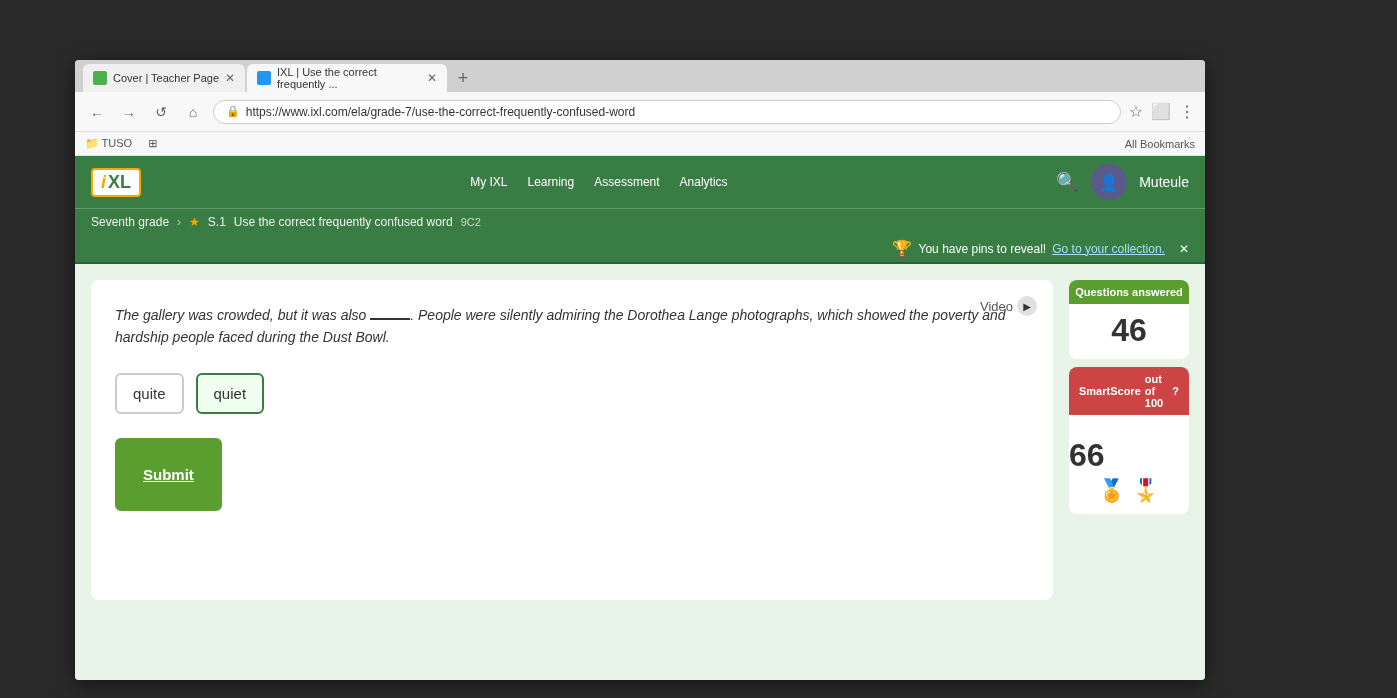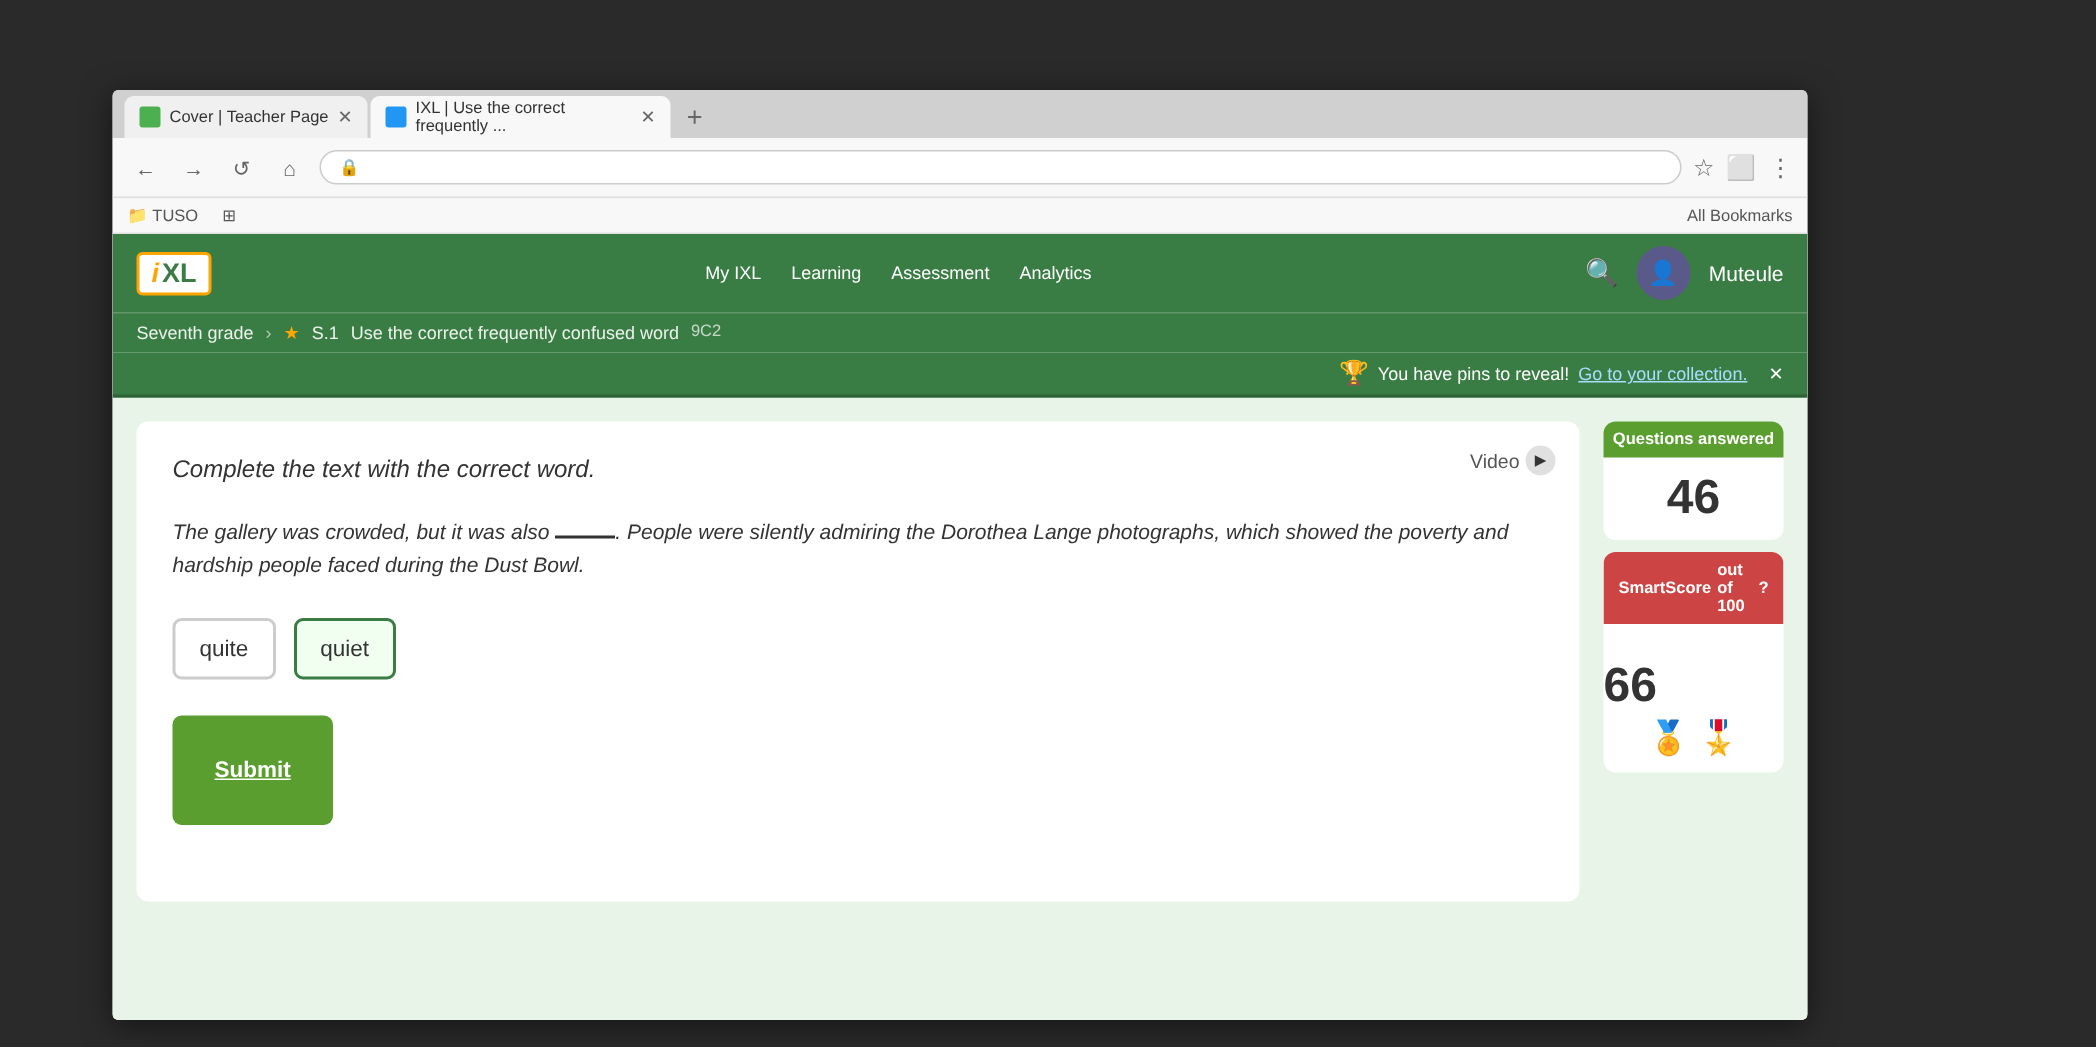--- a/index.html
+++ b/index.html
@@ -226,21 +226,21 @@
     .user-name {
       color: white;
       font-size: 14px;
     }
 
     
     .breadcrumb-bar {
       background: #3a7d44;
       padding: 6px 16px;
       display: flex;
-      align-items: flex-start;
+      align-items: center;
       gap: 8px;
       font-size: 12px;
       color: white;
       border-top: 1px solid rgba(255,255,255,0.2);
     }
 
     .breadcrumb-item {
       color: rgba(255,255,255,0.9);
       cursor: pointer;
     }
@@ -499,20 +499,21 @@
     <div class="tab-new">+</div>
   </div>
 
   <div class="address-bar">
     <div class="nav-btn">←</div>
     <div class="nav-btn">→</div>
     <div class="nav-btn">↺</div>
     <div class="nav-btn">⌂</div>
     <div class="url-bar">
       <span class="url-icon">🔒</span>
+      <span>https://www.ixl.com/ela/grade-7/use-the-correct-frequently-confused-word</span>
     </div>
     <div class="address-bar-right">
       <span class="bookmark-icon">☆</span>
       <span class="bookmark-icon">⬜</span>
       <span class="more-icon">⋮</span>
     </div>
   </div>
 
   <div class="bookmarks-bar">
     <span>📁 TUSO</span>
@@ -561,21 +562,20 @@
 
     <div class="main-content">
 
       <div class="question-panel">
 
         <div class="video-btn">
           <span>Video</span>
           <div class="video-circle">▶</div>
         </div>
 
-        <p class="question-prompt">Complete the text with the correct word.</p>
 
         <p class="passage-text">
           The gallery was crowded, but it was also <span class="blank"></span>. People were silently admiring the Dorothea Lange photographs, which showed the poverty and hardship people faced during the Dust Bowl.
         </p>
 
         <div class="answer-choices">
           <button class="choice-btn">quite</button>
           <button class="choice-btn selected">quiet</button>
         </div>
 

